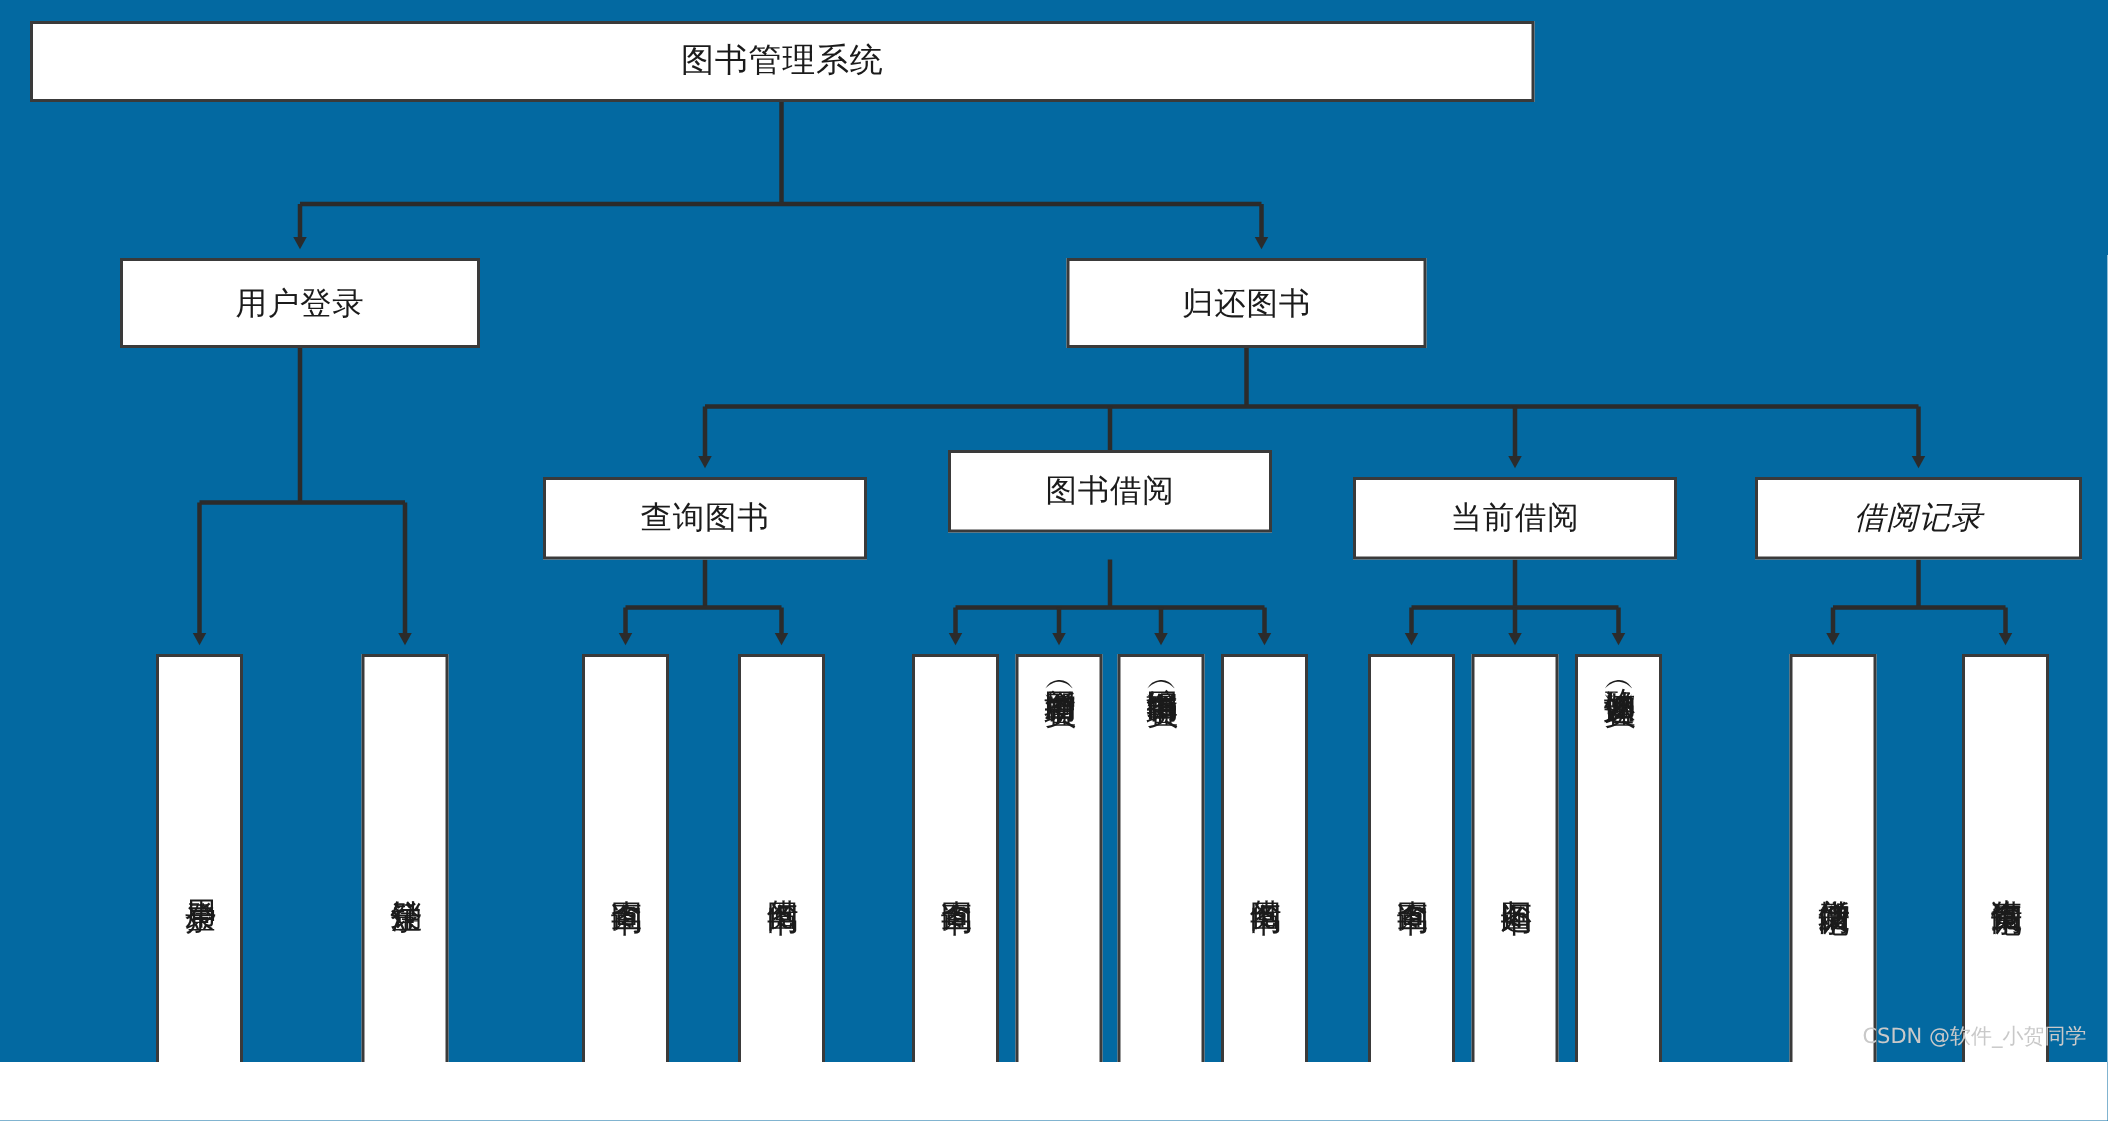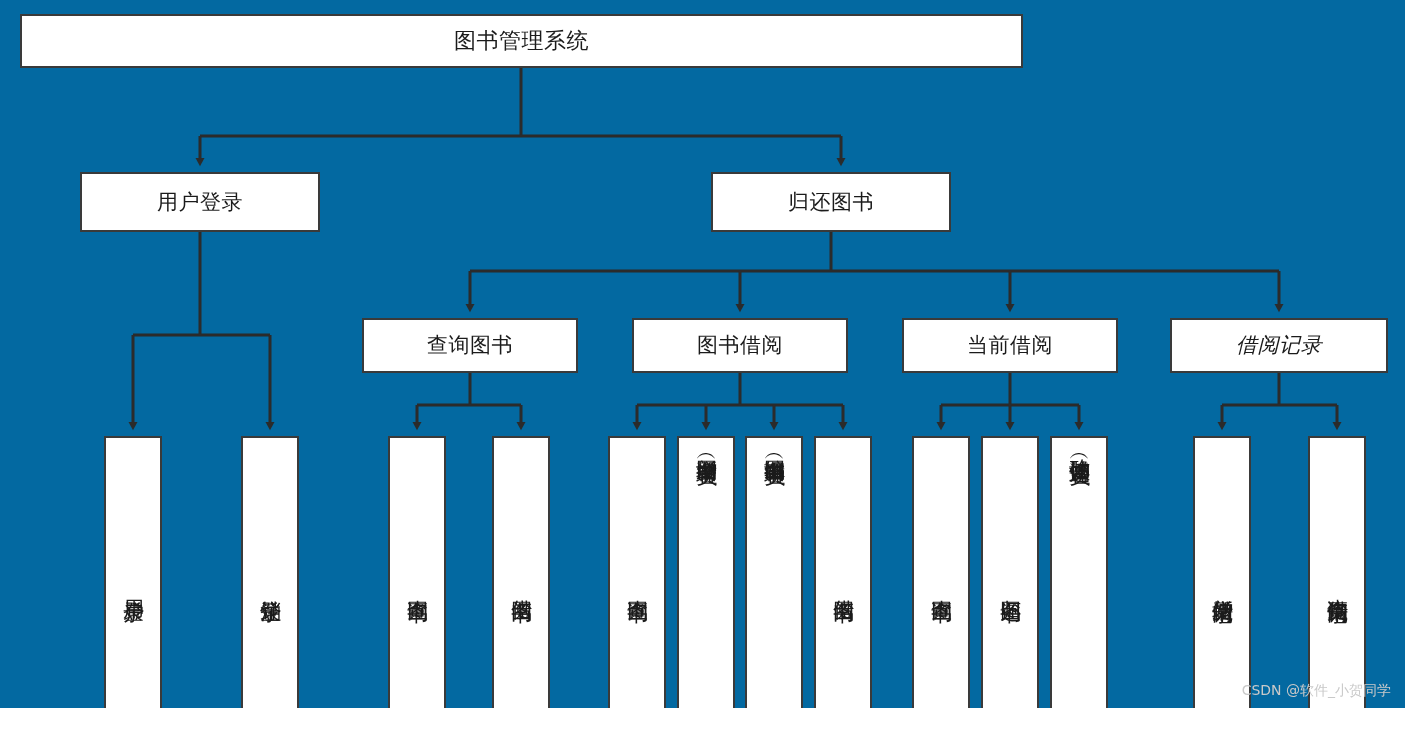--- a/index.html
+++ b/index.html
@@ -146,21 +146,21 @@
   <div class="node horiz" style="left:80px; top:172px; width:240px; height:60px;">
     <span class="cap">用户登录</span>
   </div>
   <div class="node horiz" style="left:711px; top:172px; width:240px; height:60px;">
     <span class="cap">归还图书</span>
   </div>
 
   <div class="node horiz" style="left:362px; top:318px; width:216px; height:55px;">
     <span class="cap">查询图书</span>
   </div>
-  <div class="node horiz" style="left:632px; top:318px; width:216px; height:55px;">
+  <div class="node horiz" style="left:632px; top:300px; width:216px; height:55px;">
     <span class="cap">图书借阅</span>
   </div>
   <div class="node horiz" style="left:902px; top:318px; width:216px; height:55px;">
     <span class="cap">当前借阅</span>
   </div>
   <div class="node horiz" style="left:1170px; top:318px; width:218px; height:55px;font-style:italic;">
     <span class="cap">借阅记录</span>
   </div>
 
   <div class="node vert" style="left:104px; top:436px; width:58px; height:297px;">

